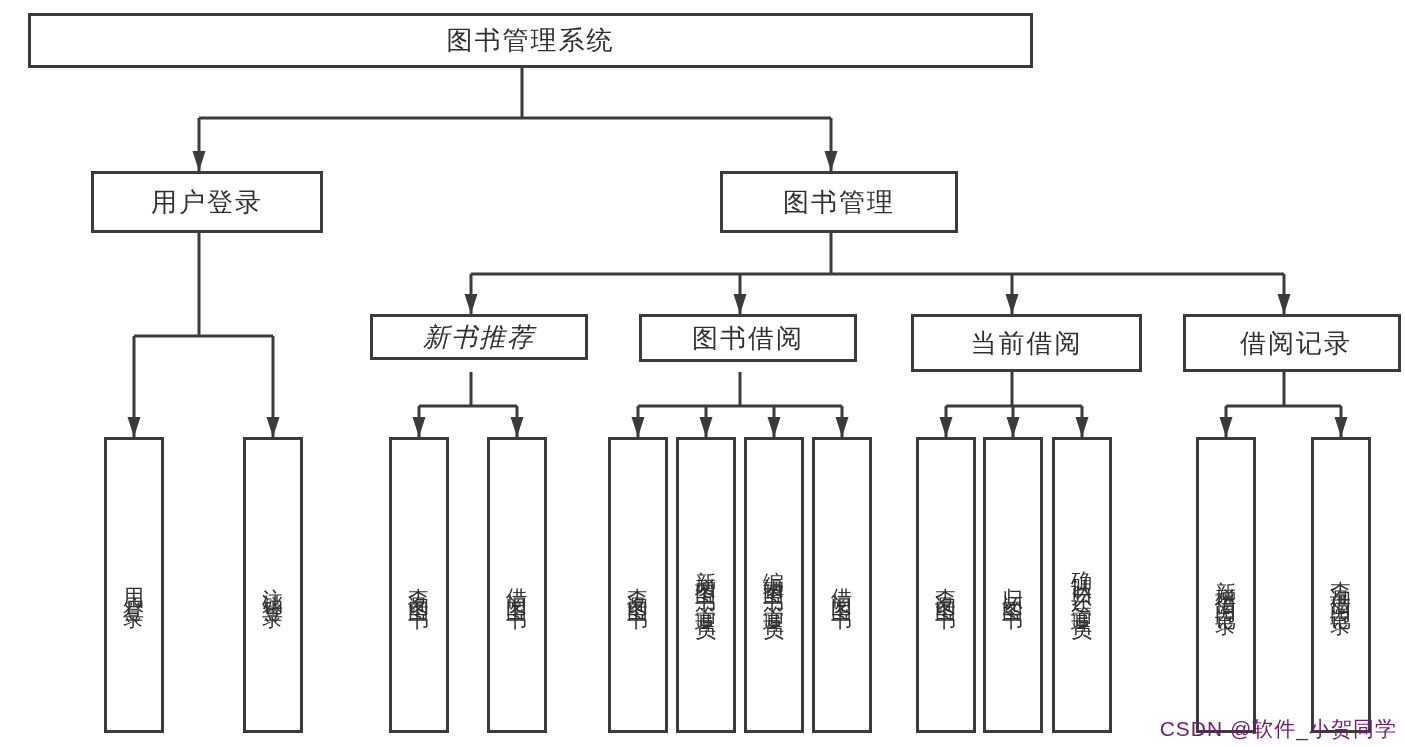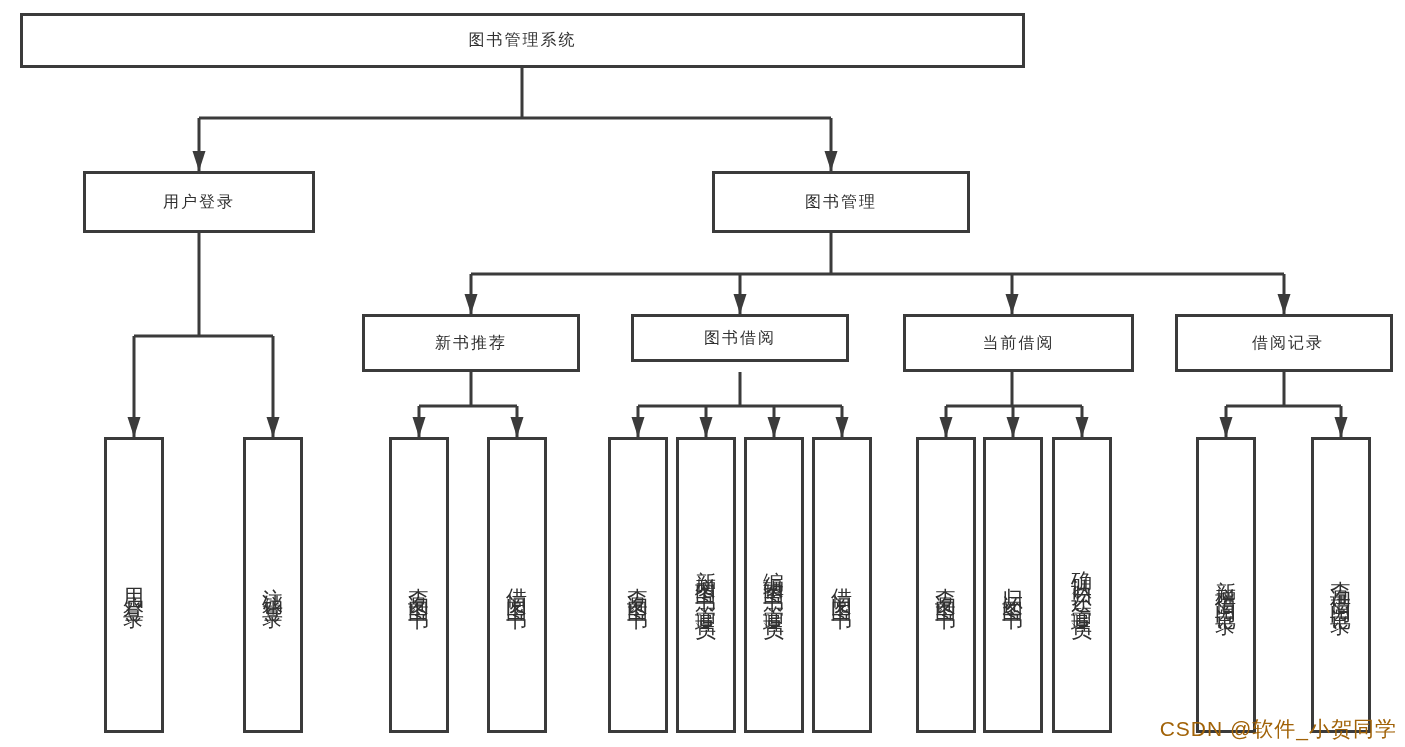--- a/index.html
+++ b/index.html
@@ -35,43 +35,44 @@
     position: absolute;
     box-sizing: border-box;
     border: 3px solid #3b3b3b;
     background: #ffffff;
     display: flex;
     align-items: center;
     justify-content: center;
     color: #303030;
   }
   .hbox {
-    font-size: 16px;
+    font-size: 26px;
     letter-spacing: 2px;
     white-space: nowrap;
+    margin-left: 8px;
   }
   .vbox {
     width: 60px;
     top: 437px;
     height: 296px;
   }
   .vbox .vtext {
     writing-mode: vertical-rl;
     text-orientation: mixed;
     font-size: 21px;
     letter-spacing: 7px;
     line-height: 1.1;
     color: #303030;
   }
   .watermark {
     position: absolute;
     right: 8px;
     bottom: 4px;
     font-size: 21px;
-    color: #a16207;
+    color: #701a75;
     letter-spacing: 1px;
     white-space: nowrap;
     z-index: 5;
   }
 </style>
 </head>
 <body>
 
 <div class="canvas">
 
@@ -125,25 +126,25 @@
     </g>
   </svg>
 
   <div class="node hbox" style="left:20px; top:13px; width:1005px; height:55px;">
     <span>图书管理系统</span>
   </div>
 
   <div class="node hbox" style="left:83px; top:171px; width:232px; height:62px;">
     <span>用户登录</span>
   </div>
-  <div class="node hbox" style="left:712px; top:171px; width:258px; height:62px;">
+  <div class="node hbox" style="left:712px; top:171px; width:238px; height:62px;">
     <span>图书管理</span>
   </div>
 
-  <div class="node hbox" style="left:362px; top:314px; width:218px; height:58px;">
+  <div class="node hbox" style="left:362px; top:314px; width:218px; height:46px;font-style:italic;">
     <span>新书推荐</span>
   </div>
   <div class="node hbox" style="left:631px; top:314px; width:218px; height:48px;">
     <span>图书借阅</span>
   </div>
   <div class="node hbox" style="left:903px; top:314px; width:231px; height:58px;">
     <span>当前借阅</span>
   </div>
   <div class="node hbox" style="left:1175px; top:314px; width:218px; height:58px;padding-left:8px;">
     <span>借阅记录</span>

